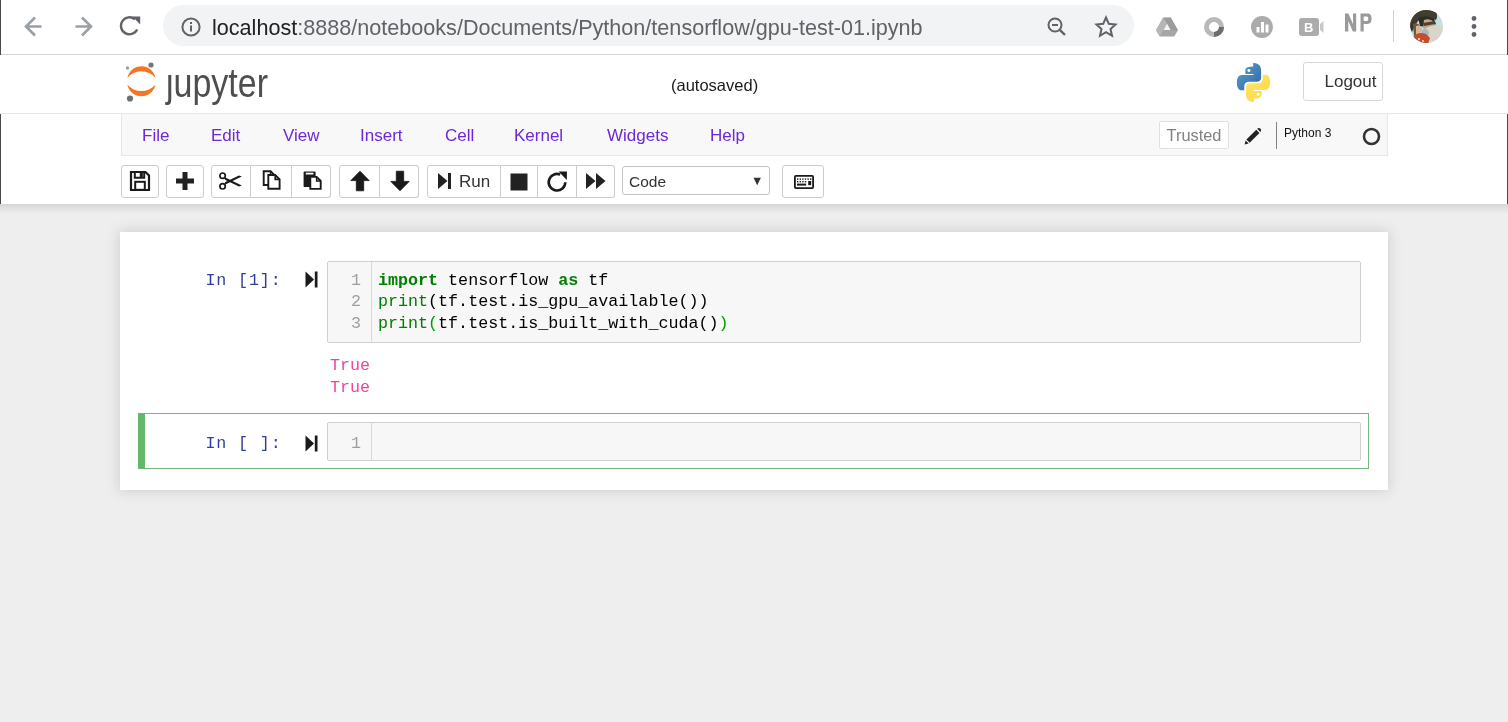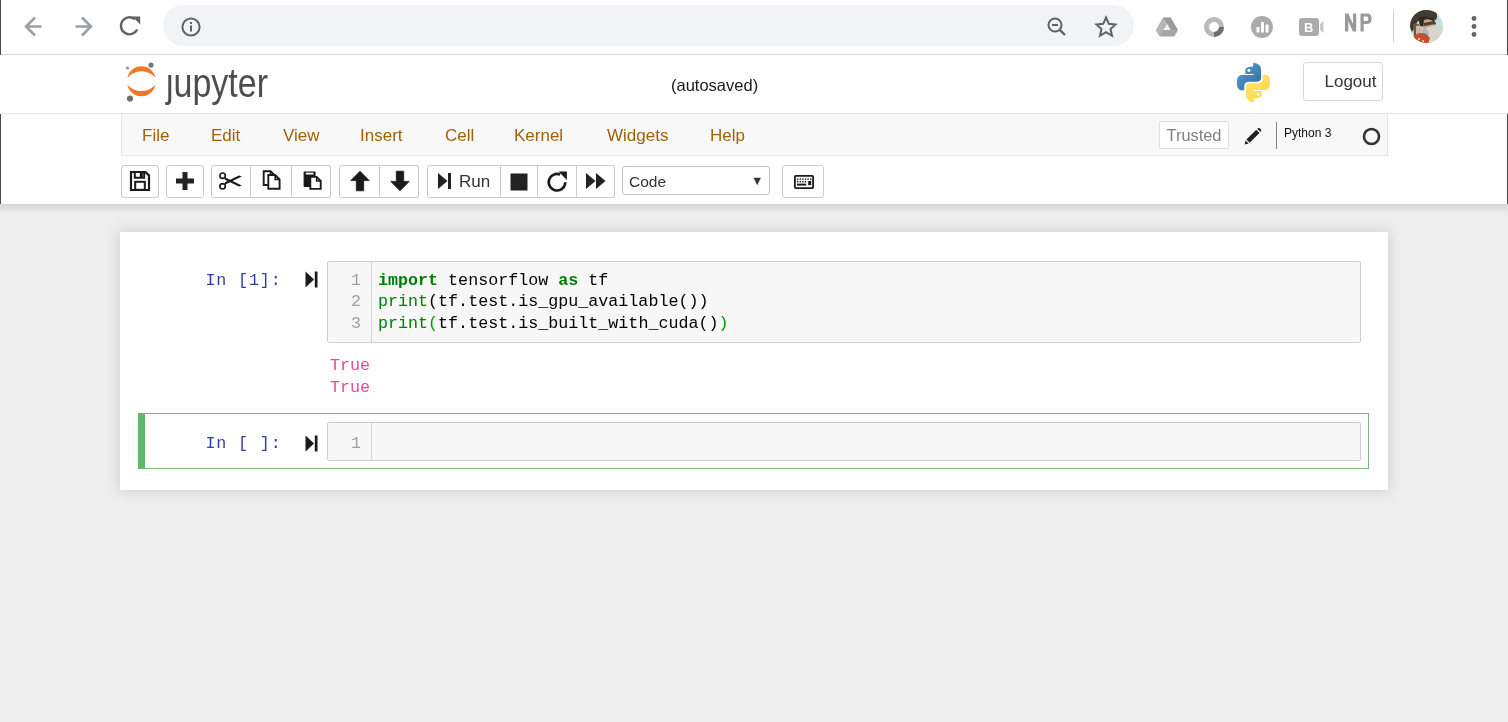--- a/index.html
+++ b/index.html
@@ -25,21 +25,21 @@
   #autosaved { left:671px; top:76px; font-size:16.5px; color:#1a1a1a; }
   #logout { left:1303px; top:62px; width:80px; height:39px; background:#fff;
     border:1px solid #d8d8d8; border-radius:3px; font-size:17px; color:#333;
     text-align:center; line-height:37px;padding-left:15px; }
 
   
   #hdr-divider { left:0; top:113px; width:1508px; height:1px; background:#e7e7e7; }
   #menubox { left:121px; top:114px; width:1267px; height:42px; background:#f8f8f8;
     border-left:1px solid #e7e7e7; border-right:1px solid #e7e7e7;
     border-bottom:1px solid #e7e7e7; }
-  .menuitem { position:absolute; top:126px; font-size:17px; color:#a16207; }
+  .menuitem { position:absolute; top:126px; font-size:17px; color:#6d28d9; }
   #trusted { left:1159px; top:121px; width:70px; height:28px; background:#fff;
     border:1px solid #e0e0e0; border-radius:2px; color:#818181; font-size:16.4px;
     text-align:center; line-height:26px; }
   #python3 { left:1284px; top:126px; font-size:12px; color:#111; }
   #modebar { left:1276px; top:122px; width:1px; height:27px; background:#828282; }
 
   
   .tbtn { position:absolute; top:165px; height:33px; background:#fff;
     border:1px solid #cccccc; }
   .rd-l { border-radius:3px 0 0 3px; }
@@ -82,20 +82,21 @@
   </svg>
   <svg class="abs" style="left:119px;top:16px" width="23" height="22" viewBox="0 0 23 22">
     <path d="M 15.96 3.29 A 8.5 8.5 0 1 0 18.2 13.4" stroke="#5f6368" stroke-width="2.4" fill="none"></path>
     <path d="M13.5 0.4 L21.2 0.4 L21.2 8.4 Z" fill="#5f6368"></path>
   </svg>
   <svg class="abs" style="left:181px;top:17px" width="20" height="20" viewBox="0 0 20 20">
     <circle cx="10" cy="10" r="8.6" stroke="#5f6368" stroke-width="2" fill="none"></circle>
     <rect x="9" y="8.5" width="2" height="6" fill="#5f6368"></rect>
     <rect x="9" y="5" width="2" height="2" fill="#5f6368"></rect>
   </svg>
+  <div class="abs" id="url">localhost<span class="grey">:8888/notebooks/Documents/Python/tensorflow/gpu-test-01.ipynb</span></div>
 
   <svg class="abs" style="left:1046px;top:16px" width="22" height="22" viewBox="0 0 22 22">
     <circle cx="9" cy="9" r="6.5" stroke="#5f6368" stroke-width="2" fill="none"></circle>
     <path d="M6 9 H12" stroke="#5f6368" stroke-width="2"></path>
     <path d="M13.8 13.8 L19 19" stroke="#5f6368" stroke-width="2.4"></path>
   </svg>
 
   <svg class="abs" style="left:1094px;top:15px" width="24" height="24" viewBox="0 0 24 24">
     <path d="M12 2.5 L14.8 8.8 L21.5 9.5 L16.5 14 L18 20.8 L12 17.2 L6 20.8 L7.5 14 L2.5 9.5 L9.2 8.8 Z" fill="none" stroke="#5f6368" stroke-width="2"></path>
   </svg>

